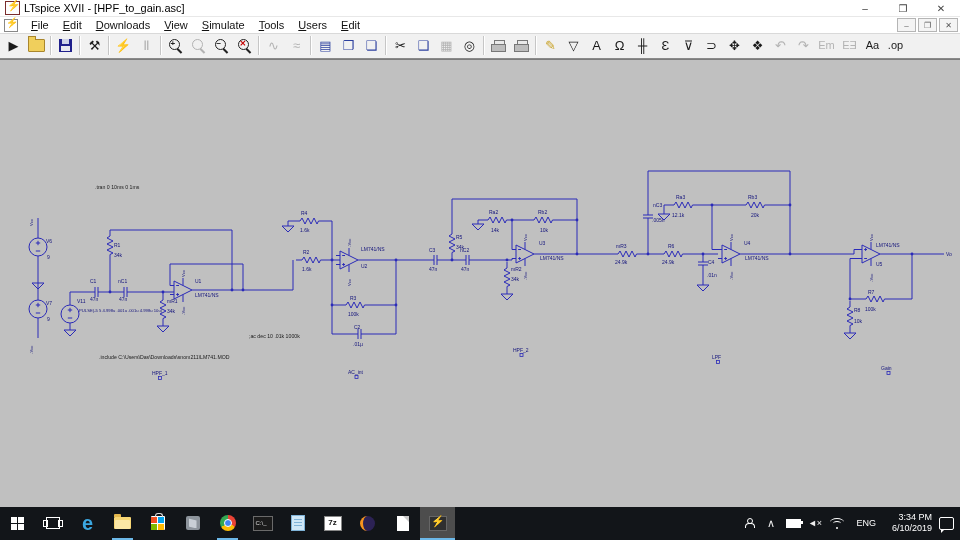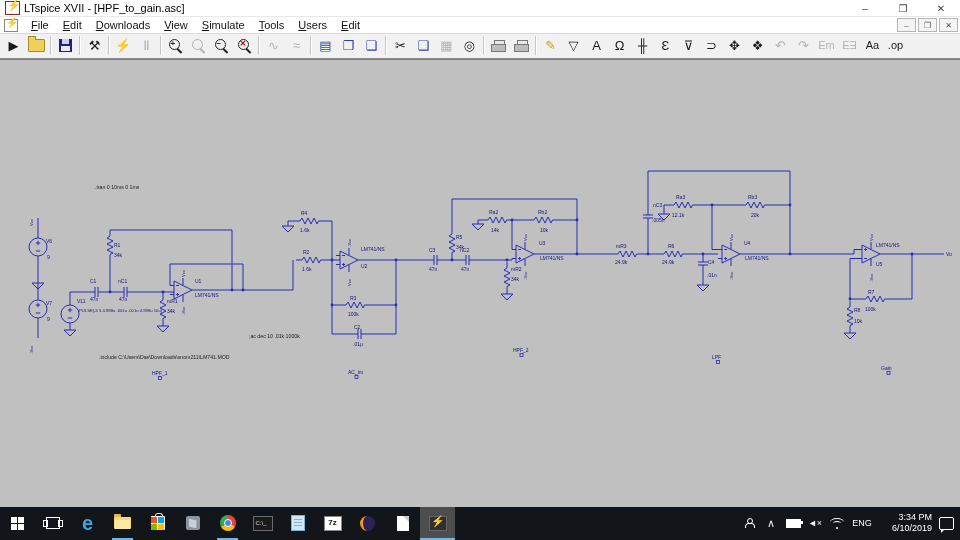--- a/index.html
+++ b/index.html
@@ -100,21 +100,21 @@
   .i-person{width:10px;height:10px;position:relative;}
   .i-person::before{content:"";position:absolute;left:3px;top:0;width:4px;height:4px;border:1px solid #fff;border-radius:50%;}
   .i-person::after{content:"";position:absolute;left:1px;top:5px;width:8px;height:4px;border:1px solid #fff;border-bottom:0;border-radius:4px 4px 0 0;}
   .i-batt{width:13px;height:7px;border:1px solid #fff;position:relative;background:#fff;}
   .i-batt::after{content:"";position:absolute;right:-3px;top:1px;width:2px;height:3px;background:#fff;}
   .i-wifi{width:14px;height:11px;position:relative;}
   .i-wifi span{position:absolute;border:1.5px solid #fff;border-bottom:0;border-left:0;border-right:0;border-radius:50% 50% 0 0;}
   .i-wifi .w1{left:0;top:0;width:14px;height:7px;}
   .i-wifi .w2{left:3px;top:3px;width:8px;height:4px;}
   .i-wifi .w3{left:6px;bottom:0;width:2px;height:2px;background:#fff;border:0;border-radius:50%;}
-  .lang{font-size:9px;color:#fff;width:28px;text-align:center;}
+  .lang{font-size:9px;color:#fff;width:28px;text-align:right;}
   .clock{font-size:9px;color:#fff;text-align:right;line-height:11px;width:56px;}
   .i-ac{width:13px;height:11px;border:1.4px solid #fff;border-radius:2px;position:relative;}
   .i-ac::after{content:"";position:absolute;left:1px;bottom:-4px;border:2px solid transparent;border-top-color:#fff;border-left-color:#fff;}
 </style>
 </head>
 <body>
 
 <div class="win">
 
   <div class="titlebar">

